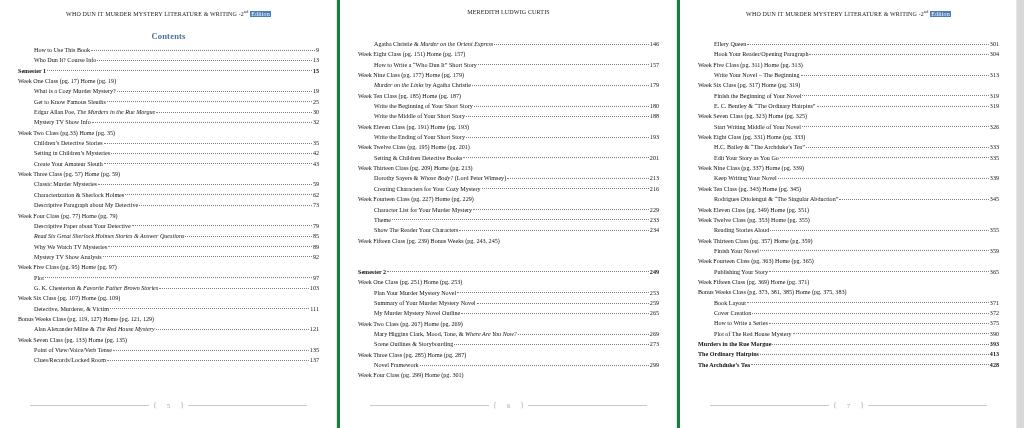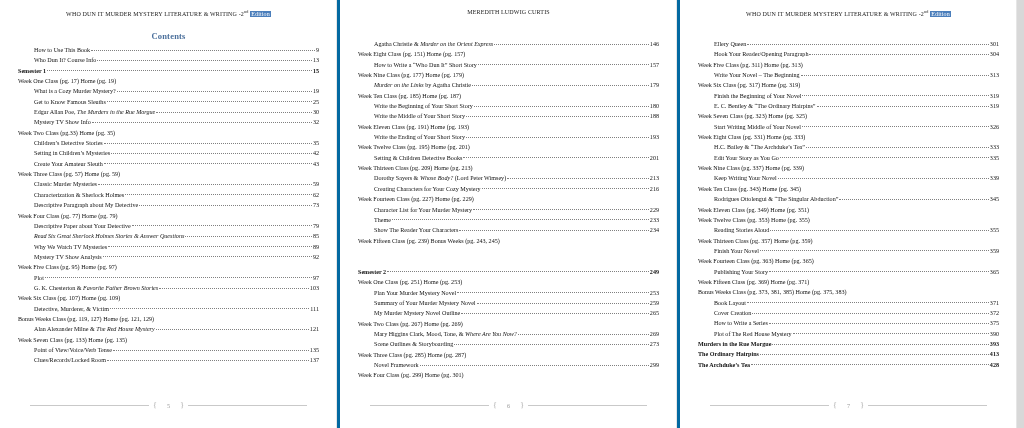--- a/index.html
+++ b/index.html
@@ -7,21 +7,21 @@
     margin: 0; padding: 0;
     width: 1024px; height: 428px;
     background: #d8d8d8;
     font-family: "Liberation Serif", "DejaVu Serif", serif;
     overflow: hidden;
   }
   #viewer {
     display: flex;
     width: 1012px;
     height: 428px;
-    background: #0369a1;
+    background: #15803d;
   }
   .page {
     position: relative;
     width: 337px;
     height: 428px;
     background: #ffffff;
     margin-right: 3px;
     padding: 6px 18px 0 18px;
     flex: 0 0 auto;
     overflow: hidden;

